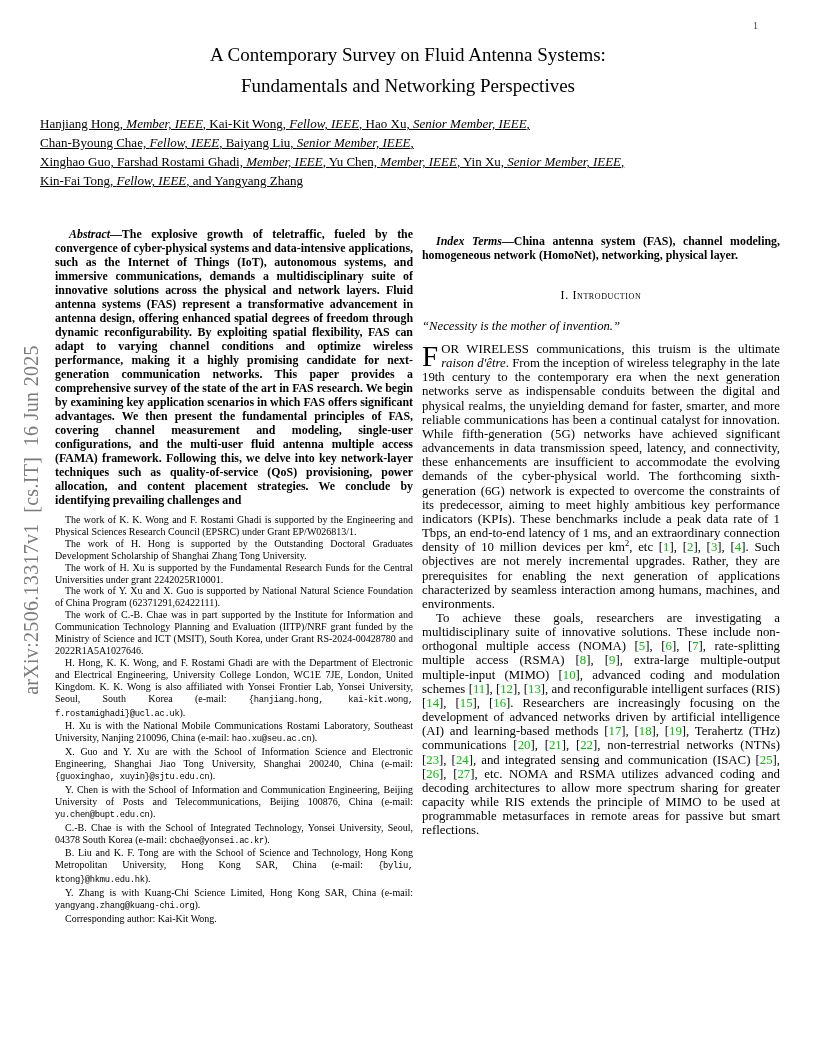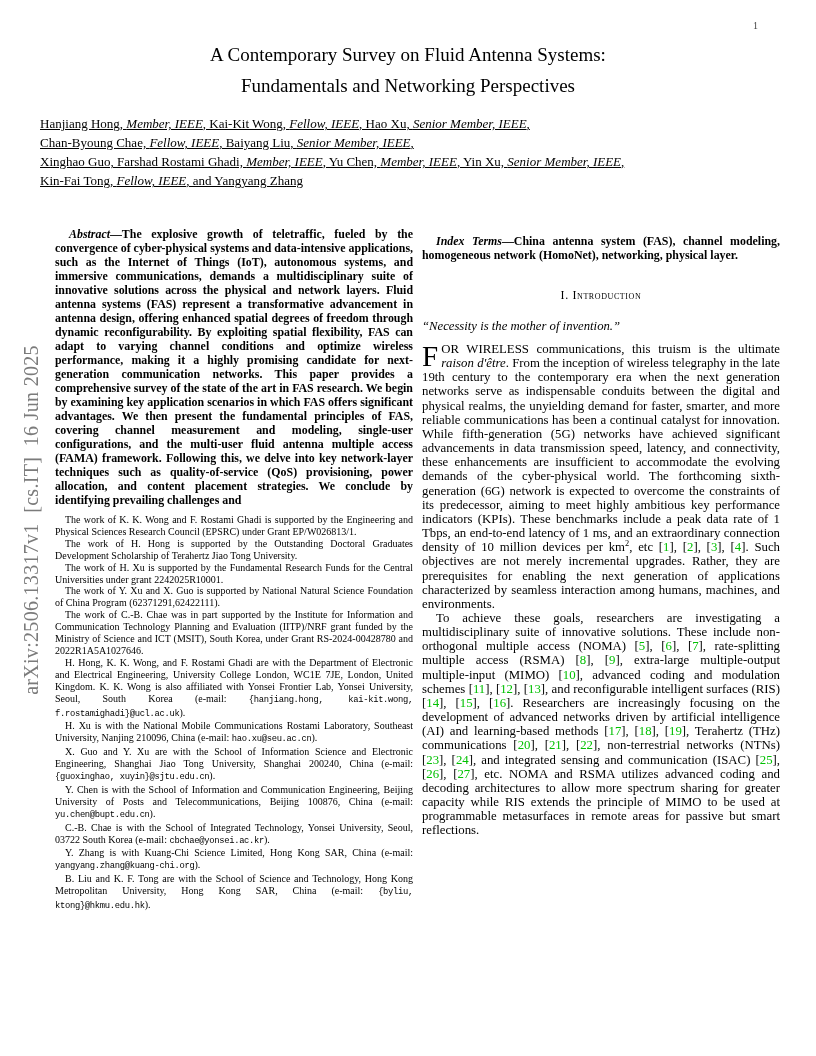--- a/index.html
+++ b/index.html
@@ -119,31 +119,32 @@
     <div class="author-line"><span>Kin-Fai Tong, </span><span class="s-i">Fellow, IEEE</span><span>, and Yangyang Zhang</span></div>
   </div>
 
   <div class="columns">
 
     <div class="col">
       <p class="abstract lead-par"><span class="s-ib">Abstract</span><span>—The explosive growth of teletraffic, fueled by the convergence of cyber-physical systems and data-intensive applications, such as the Internet of Things (IoT), autonomous systems, and immersive communications, demands a multidisciplinary suite of innovative solutions across the physical and network layers. Fluid antenna systems (FAS) represent a transformative advancement in antenna design, offering enhanced spatial degrees of freedom through dynamic reconfigurability. By exploiting spatial flexibility, FAS can adapt to varying channel conditions and optimize wireless performance, making it a highly promising candidate for next-generation communication networks. This paper provides a comprehensive survey of the state of the art in FAS research. We begin by examining key application scenarios in which FAS offers significant advantages. We then present the fundamental principles of FAS, covering channel measurement and modeling, single-user configurations, and the multi-user fluid antenna multiple access (FAMA) framework. Following this, we delve into key network-layer techniques such as quality-of-service (QoS) provisioning, power allocation, and content placement strategies. We conclude by identifying prevailing challenges and</span></p>
 
       <div class="footnotes">
         <p><span>The work of K. K. Wong and F. Rostami Ghadi is supported by the Engineering and Physical Sciences Research Council (EPSRC) under Grant EP/W026813/1.</span></p>
-        <p><span>The work of H. Hong is supported by the Outstanding Doctoral Graduates Development Scholarship of Terahertz Jiao Tong University.</span></p>
+        <p><span>The work of H. Hong is supported by the Outstanding Doctoral Graduates Development Scholarship of Shanghai Zhang Tong University.</span></p>
         <p><span>The work of H. Xu is supported by the Fundamental Research Funds for the Central Universities under grant 2242025R10001.</span></p>
         <p><span>The work of Y. Xu and X. Guo is supported by National Natural Science Foundation of China Program (62371291,62422111).</span></p>
         <p><span>The work of C.-B. Chae was in part supported by the Institute for Information and Communication Technology Planning and Evaluation (IITP)/NRF grant funded by the Ministry of Science and ICT (MSIT), South Korea, under Grant RS-2024-00428780 and 2022R1A5A1027646.</span></p>
         <p><span>H. Hong, K. K. Wong, and F. Rostami Ghadi are with the Department of Electronic and Electrical Engineering, University College London, WC1E 7JE, London, United Kingdom. K. K. Wong is also affiliated with Yonsei Frontier Lab, Yonsei University, Seoul, South Korea (e-mail: </span><span class="s-tt">{hanjiang.hong, kai-kit.wong, f.rostamighadi}@ucl.ac.uk</span><span>).</span></p>
         <p><span>H. Xu is with the National Mobile Communications Rostami Laboratory, Southeast University, Nanjing 210096, China (e-mail: </span><span class="s-tt">hao.xu@seu.ac.cn</span><span>).</span></p>
         <p><span>X. Guo and Y. Xu are with the School of Information Science and Electronic Engineering, Shanghai Jiao Tong University, Shanghai 200240, China (e-mail: </span><span class="s-tt">{guoxinghao, xuyin}@sjtu.edu.cn</span><span>).</span></p>
         <p><span>Y. Chen is with the School of Information and Communication Engineering, Beijing University of Posts and Telecommunications, Beijing 100876, China (e-mail: </span><span class="s-tt">yu.chen@bupt.edu.cn</span><span>).</span></p>
-        <p><span>C.-B. Chae is with the School of Integrated Technology, Yonsei University, Seoul, 03722 South Korea (e-mail: </span><span class="s-tt">cbchae@yonsei.ac.kr</span><span>).</span></p>
+        <p><span>C.-B. Chae is with the School of Integrated Technology, Yonsei University, Seoul, 04378 South Korea (e-mail: </span><span class="s-tt">cbchae@yonsei.ac.kr</span><span>).</span></p>
+        <p><span>B. Liu and K. F. Tong are with the School of Science and Technology, Hong Kong Metropolitan University, Hong Kong SAR, China (e-mail: </span><span class="s-tt">{byliu, ktong}@hkmu.edu.hk</span><span>).</span></p>
         <p><span>Y. Zhang is with Kuang-Chi Science Limited, Hong Kong SAR, China (e-mail: </span><span class="s-tt">yangyang.zhang@kuang-chi.org</span><span>).</span></p>
-        <p><span>B. Liu and K. F. Tong are with the School of Science and Technology, Hong Kong Metropolitan University, Hong Kong SAR, China (e-mail: </span><span class="s-tt">{byliu, ktong}@hkmu.edu.hk</span><span>).</span></p>
+        <p><span>Corresponding author: Kai-Kit Wong.</span></p>
       </div>
     </div>
 
     <div class="col">
 
       <p class="index-terms"><span class="s-ib">Index Terms</span><span>—China antenna system (FAS), channel modeling, homogeneous network (HomoNet), networking, physical layer.</span></p>
 
       <h2 class="section-heading">I. Introduction</h2>
 
       <p class="epigraph">“Necessity is the mother of invention.”</p>

